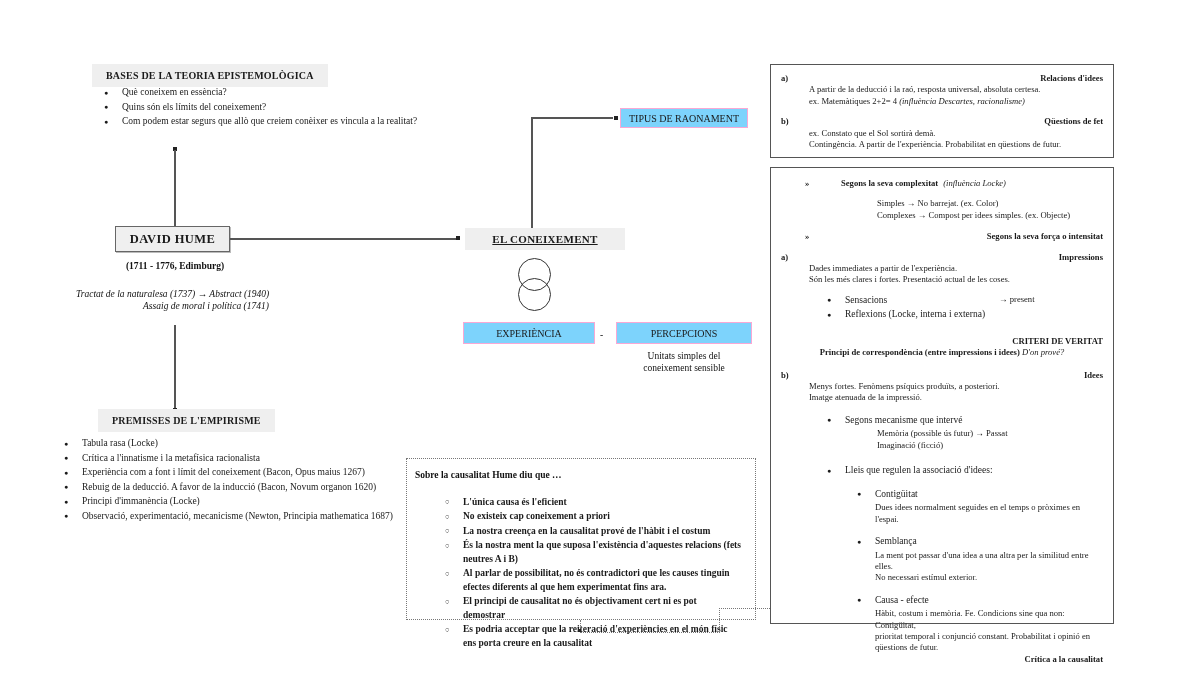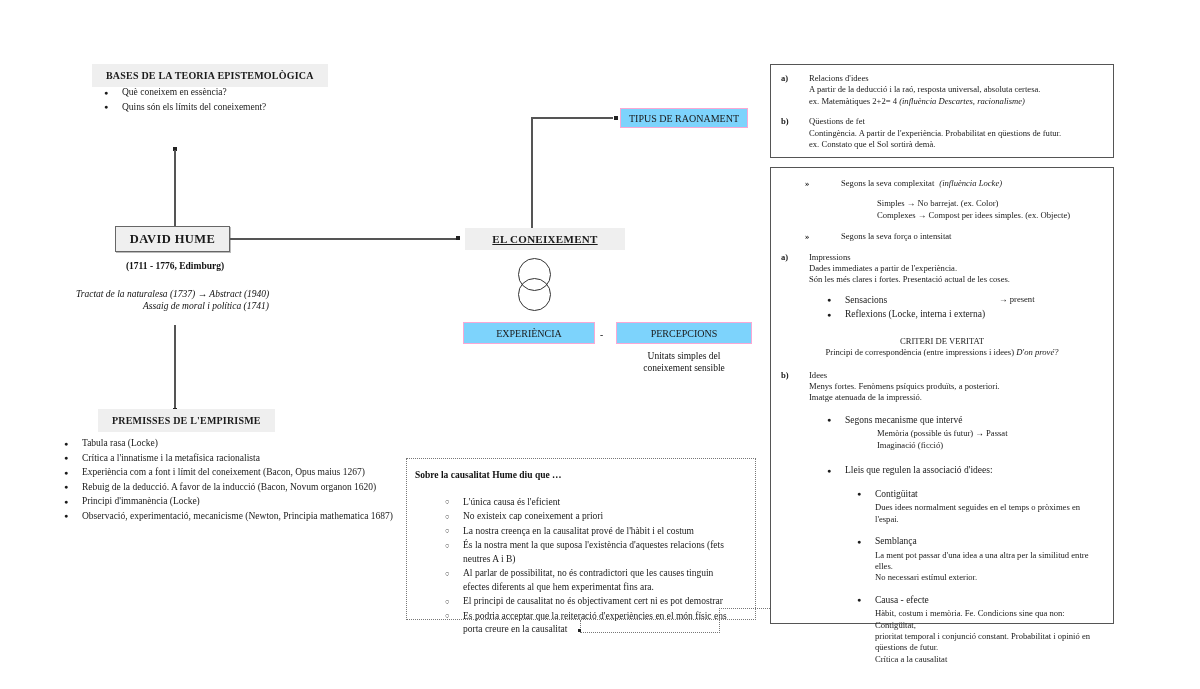--- a/index.html
+++ b/index.html
@@ -60,33 +60,34 @@
   .panel{position:absolute;border:1.3px solid #555;background:#fff;box-sizing:border-box;}
   .dashbox{position:absolute;border:1px dotted #777;background:#fff;box-sizing:border-box;}
   .dline-h{position:absolute;height:0;border-top:1px dotted #777;}
   .dline-v{position:absolute;width:0;border-left:1px dotted #777;}
 
   
   .circ{position:absolute;border:1.3px solid #333;border-radius:50%;}
 
   
   .rp{font-size:8.6px;line-height:11.4px;}
-  .rp .hd{font-weight:normal;}
+  .rp .hd{font-weight:bold;text-align:right;}
   .rp .lbl{font-weight:bold;}
 </style>
 </head>
 <body>
 
 <div id="canvas">
 
   <div class="abs shade-head" style="left:92px;top:64px;">BASES DE LA TEORIA EPISTEMOLÒGICA</div>
 
   <ul class="blist abs" style="left:100px;top:86px;width:400px;">
     <li>Què coneixem en essència?</li>
     <li>Quins són els límits del coneixement?</li>
+    <li>Com podem estar segurs que allò que creiem conèixer es vincula a la realitat?</li>
   </ul>
 
   <div class="dot abs" style="left:173px;top:147px;"></div>
   <div class="vline" style="left:174px;top:150px;height:78px;"></div>
 
   <div class="node shaded" style="left:115px;top:226px;width:115px;height:26px;">
     <span>DAVID HUME</span>
   </div>
   <div class="abs t b center" style="left:95px;top:260px;width:160px;">(1711 - 1776, Edimburg)</div>
   <div class="abs t i" style="left:76px;top:288px;width:260px;">Tractat de la naturalesa (1737) → Abstract (1940)</div>
@@ -129,21 +130,21 @@
   </div>
   <div class="abs t" style="left:600px;top:329px;">-</div>
   <div class="node" style="left:616px;top:322px;width:136px;height:22px;">
     <span>PERCEPCIONS</span>
   </div>
   <div class="abs t center" style="left:616px;top:350px;width:136px;">Unitats simples del</div>
   <div class="abs t center" style="left:616px;top:362px;width:136px;">coneixement sensible</div>
 
   <div class="dashbox" style="left:406px;top:458px;width:350px;height:162px;">
     <div class="t b" style="margin:10px 0 0 8px;">Sobre la causalitat Hume diu que …</div>
-    <ul class="blist hollow" style="margin:14px 0 12px 34px;width:300px;">
+    <ul class="blist hollow" style="margin:14px 0 12px 34px;width:300px;font-weight:bold;">
       <li>L'única causa és l'eficient</li>
       <li>No existeix cap coneixement a priori</li>
       <li>La nostra creença en la causalitat prové de l'hàbit i el costum</li>
       <li>És la nostra ment la que suposa l'existència d'aquestes relacions (fets neutres A i B)</li>
       <li>Al parlar de possibilitat, no és contradictori que les causes tinguin efectes diferents al que hem experimentat fins ara.</li>
       <li>El principi de causalitat no és objectivament cert ni es pot demostrar</li>
       <li>Es podria acceptar que la reiteració d'experiències en el món físic ens porta creure en la causalitat</li>
     </ul>
   </div>
 
@@ -160,22 +161,22 @@
         <div style="flex:1;">
           <div class="hd">Relacions d'idees</div>
           <div>A partir de la deducció i la raó, resposta universal, absoluta certesa.</div>
           <div><span> ex. Matemàtiques 2+2= 4 </span><span class="i">(influència Descartes, racionalisme)</span></div>
         </div>
       </div>
       <div style="display:flex;margin-top:9px;">
         <div style="width:28px;" class="lbl">b)</div>
         <div style="flex:1;">
           <div class="hd">Qüestions de fet</div>
+          <div>ex. Constato que el Sol sortirà demà.</div>
           <div>Contingència. A partir de l'experiència. Probabilitat en qüestions de futur.</div>
-          <div>ex. Constato que el Sol sortirà demà.</div>
         </div>
       </div>
     </div>
   </div>
 
   <div class="panel" style="left:770px;top:167px;width:344px;height:457px;">
     <div class="rp" style="position:relative;padding:10px 10px 0 10px;">
 
       <div style="display:flex;margin-left:24px;">
         <div style="width:36px;font-weight:bold;">»</div>

